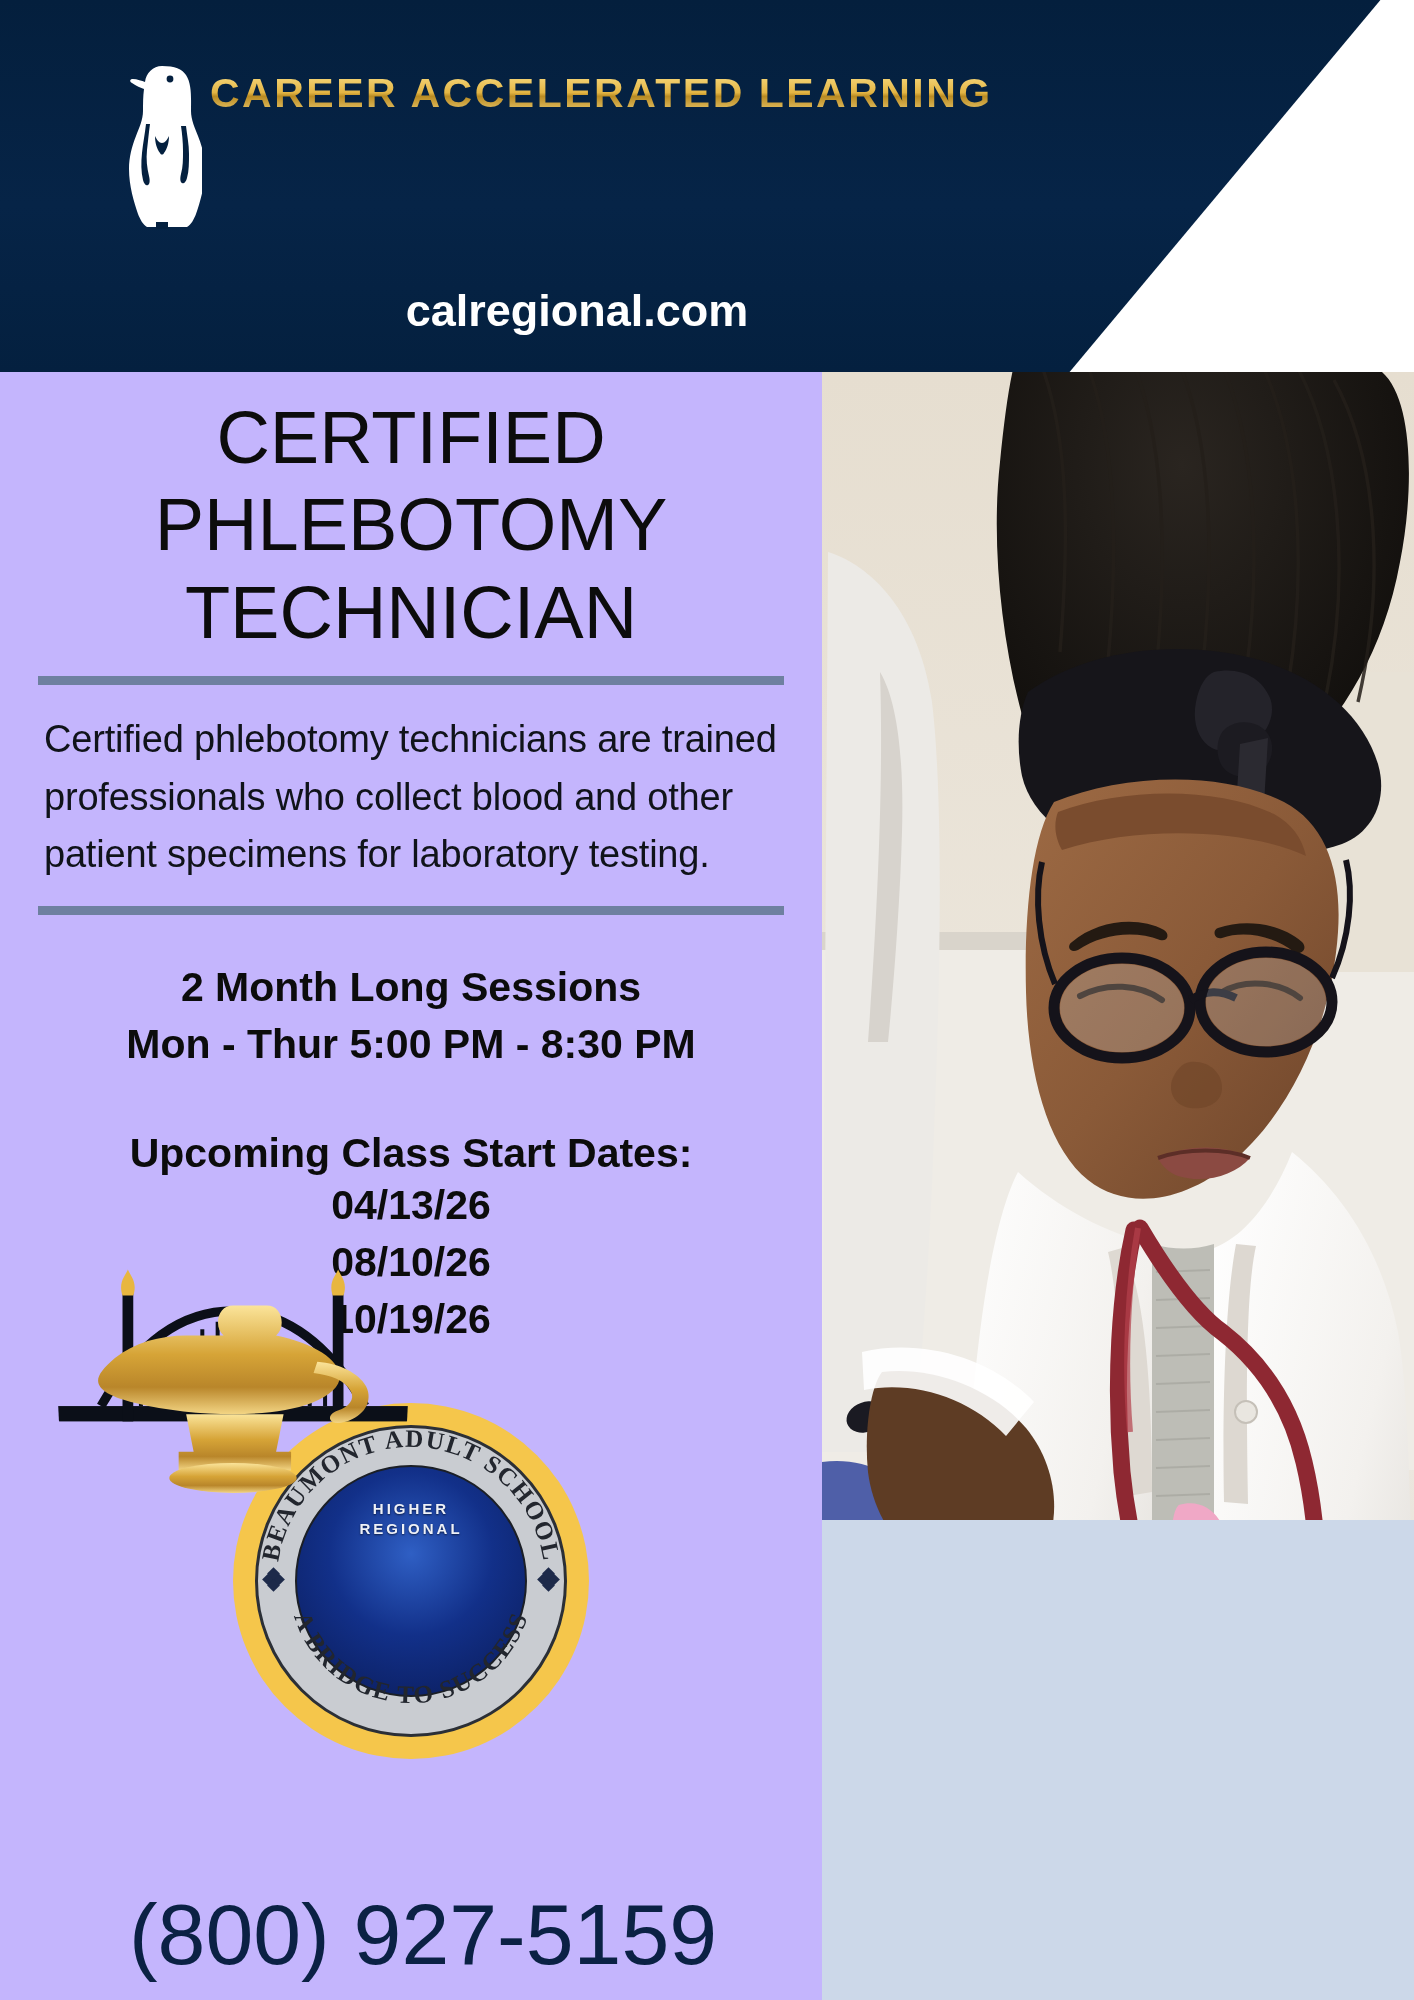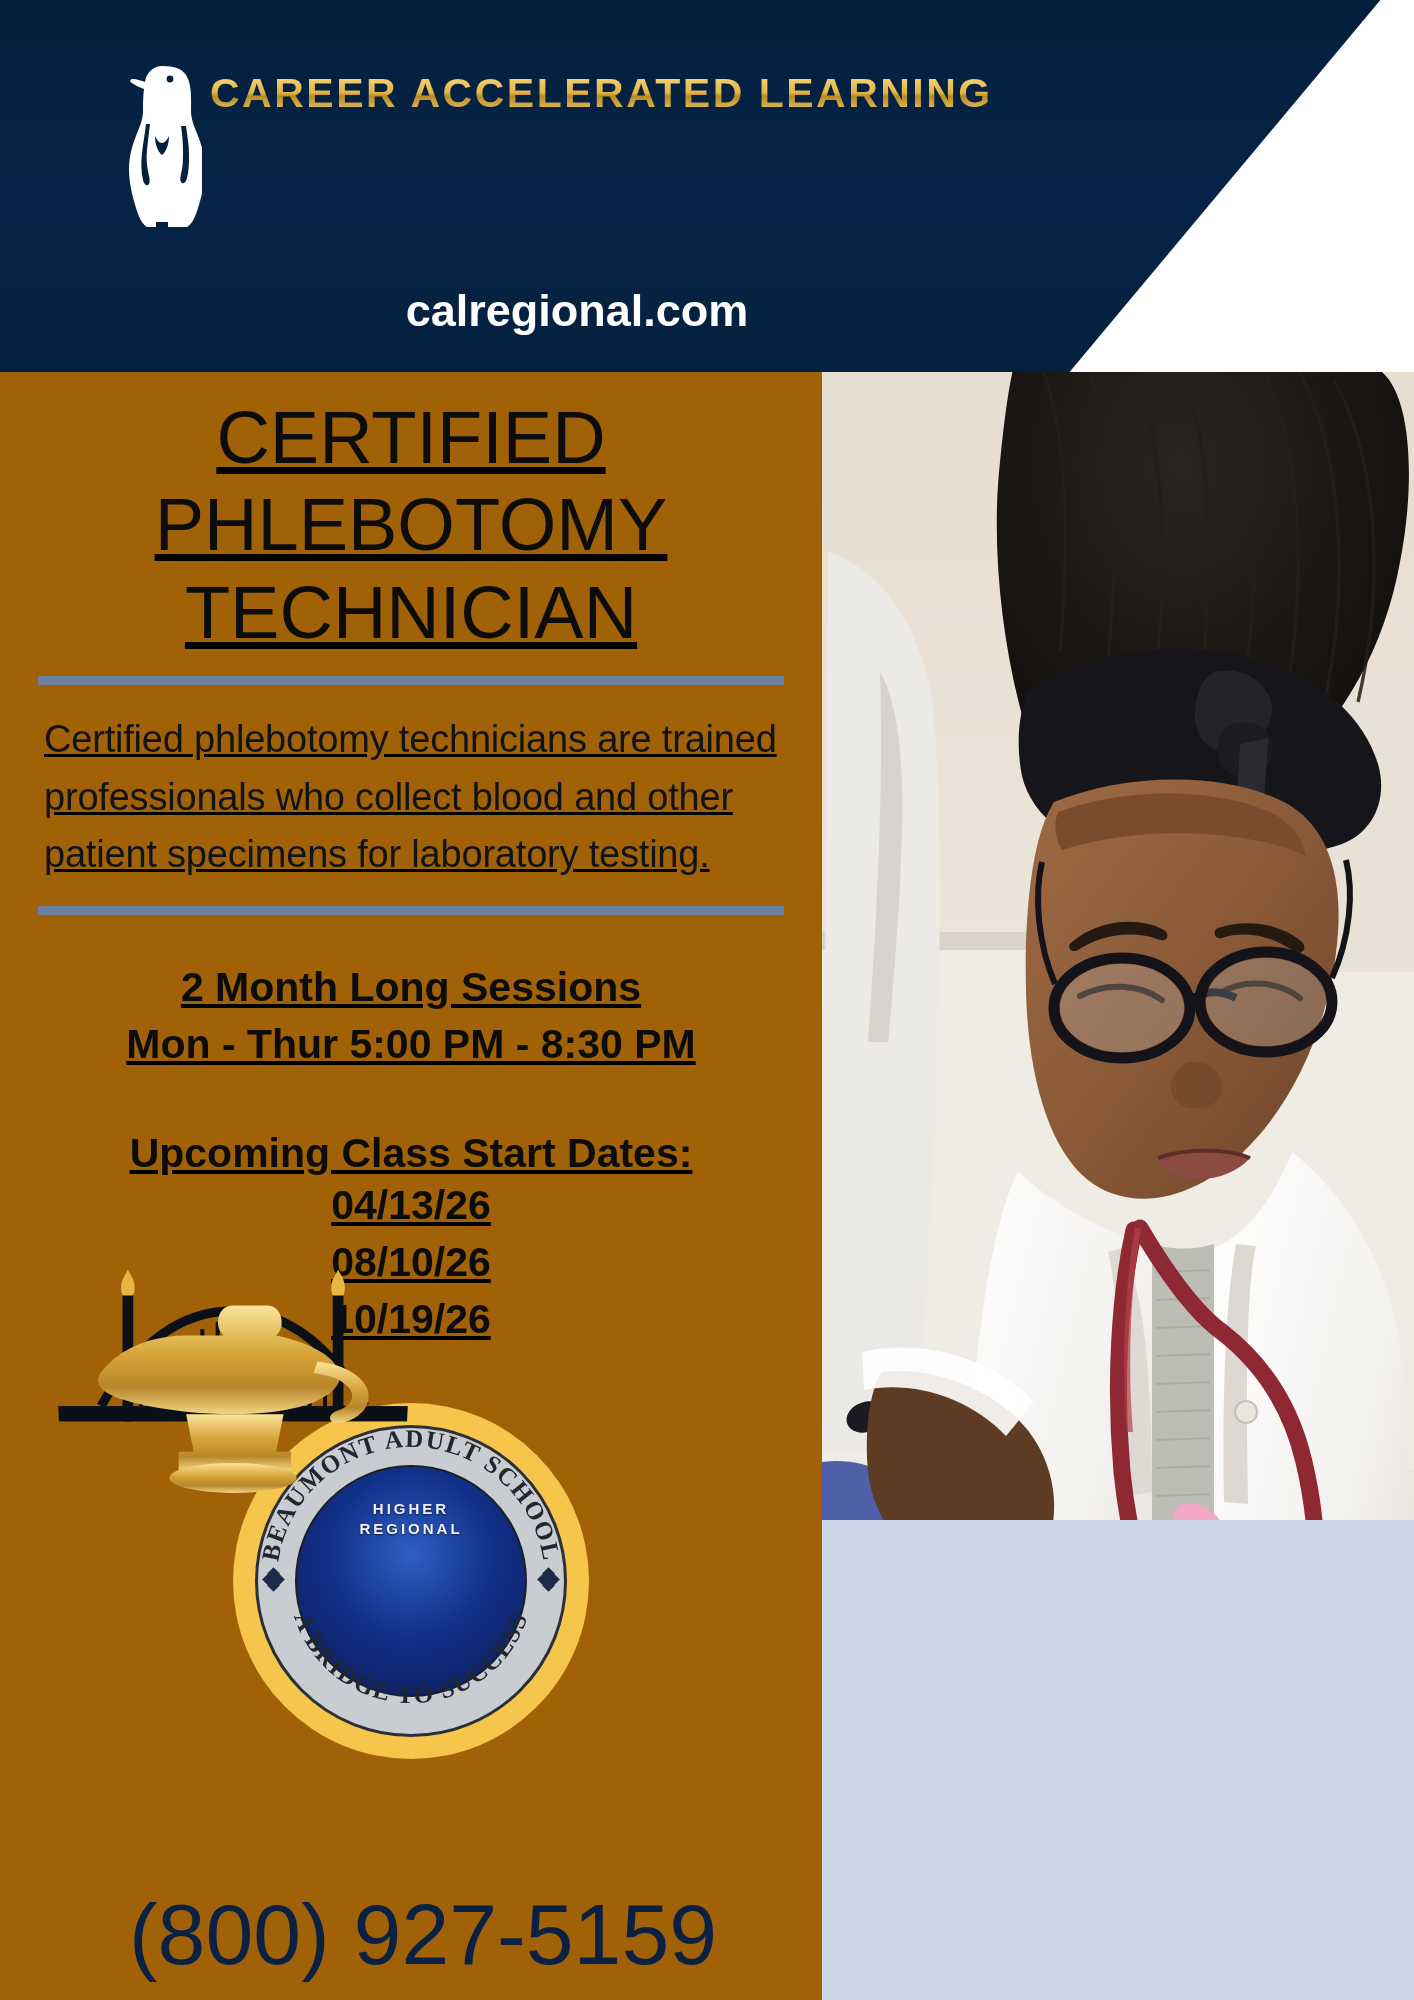--- a/index.html
+++ b/index.html
@@ -92,22 +92,21 @@
     letter-spacing:0px;
     padding-right:260px;
   }
 
   
   .left-col{
     position:absolute;
     left:0; top:372px;
     width:822px;
     height:1628px;
-    background:#a16207;
-    text-decoration:underline;
+    background:#c4b5fd;
   }
   .headline{
     margin-top:22px;
     text-align:center;
     font-size:74px;
     line-height:1.18;
     font-weight:normal;
     color:#0c0c0c;
     letter-spacing:0px;
     padding:0 30px;

